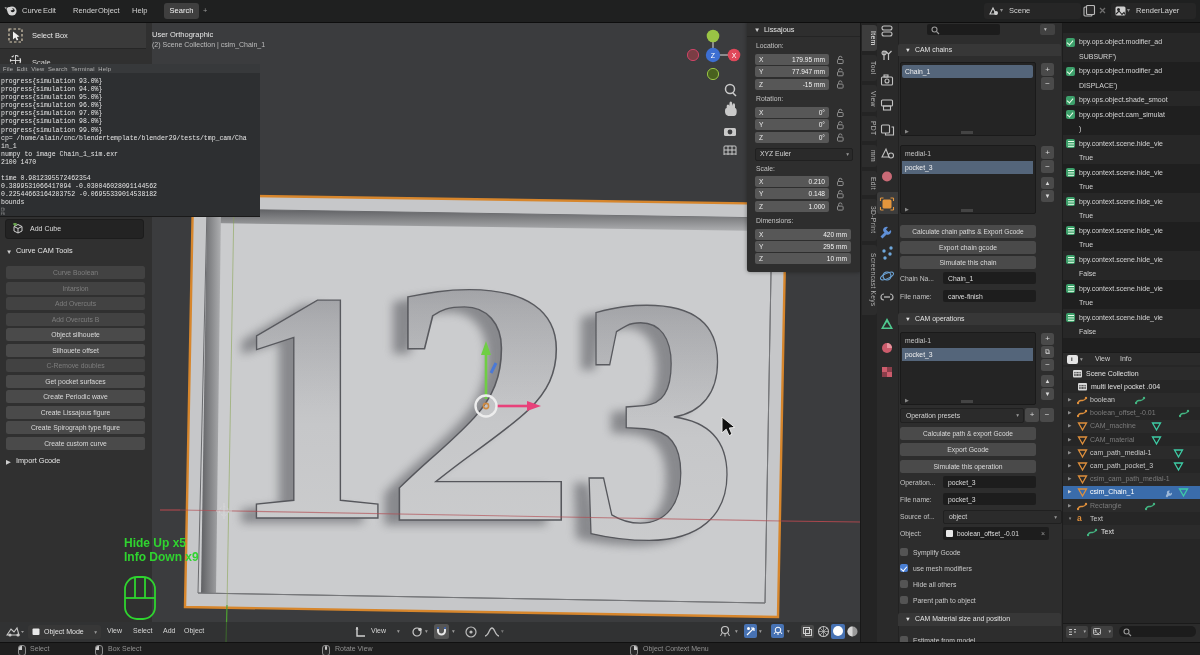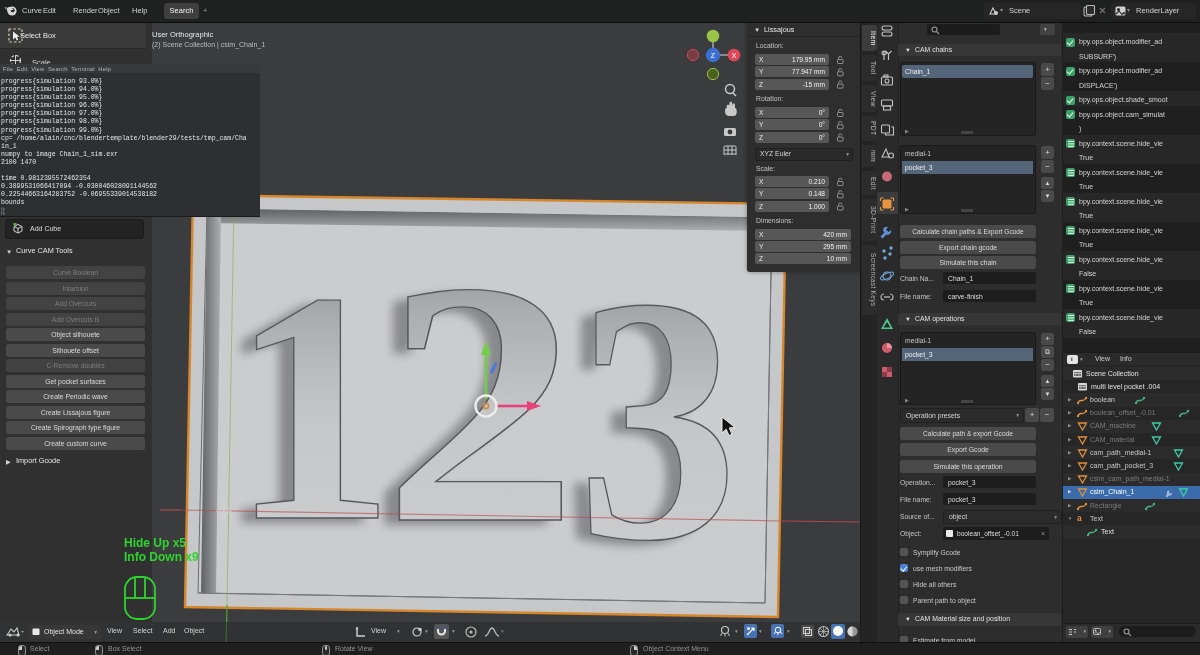--- a/index.html
+++ b/index.html
@@ -260,21 +260,21 @@
  <div class="tx" style="left:860px;top:6px;font-size:5.5px;color:#9a9a9a;">▾</div>
 </div>
 
 <div class="abs" id="lefttools" style="left:0;top:22px;width:152px;height:600px;background:#303030;">
 
  <div class="abs" style="left:0;top:0;width:146px;height:26px;background:#3a3a3a;"></div>
  <svg class="abs" style="left:8px;top:6px;" width="16" height="16" viewBox="0 0 16 16">
   <rect x="1" y="1" width="13" height="13" fill="none" stroke="#d8cbb2" stroke-width="1.2" stroke-dasharray="2.5 2"></rect>
   <path d="M5,3.5 L5,11.5 L7.3,9.5 L8.8,12.5 L10.3,11.8 L8.9,8.9 L11.5,8.6 Z" fill="#f0f0f0"></path>
  </svg>
- <div class="tx" style="left:20px;top:9px;font-size:7.5px;color:#e8e8e8;">Select Box</div>
+ <div class="tx" style="left:32px;top:9px;font-size:7.5px;color:#e8e8e8;">Select Box</div>
  <div class="abs" style="left:0;top:26px;width:146px;height:1px;background:#262626;"></div>
  <svg class="abs" style="left:8px;top:31px;" width="15" height="15" viewBox="0 0 15 15">
   <circle cx="7.5" cy="7.5" r="5" fill="none" stroke="#e0e0e0" stroke-width="1.2" stroke-dasharray="2.5 2.2"></circle>
   <line x1="7.5" y1="2" x2="7.5" y2="13" stroke="#e0e0e0" stroke-width="0.9"></line>
   <line x1="2" y1="7.5" x2="13" y2="7.5" stroke="#e0e0e0" stroke-width="0.9"></line>
  </svg>
  <div class="tx" style="left:32px;top:36px;font-size:7.5px;color:#d6d6d6;">Scale</div>
 
  <div class="abs" style="left:5px;top:197px;width:137px;height:18px;background:#232323;border-radius:3px;border:1px solid #1c1c1c;"></div>
  <svg class="abs" style="left:12px;top:201px;" width="12" height="11" viewBox="0 0 12 11">

